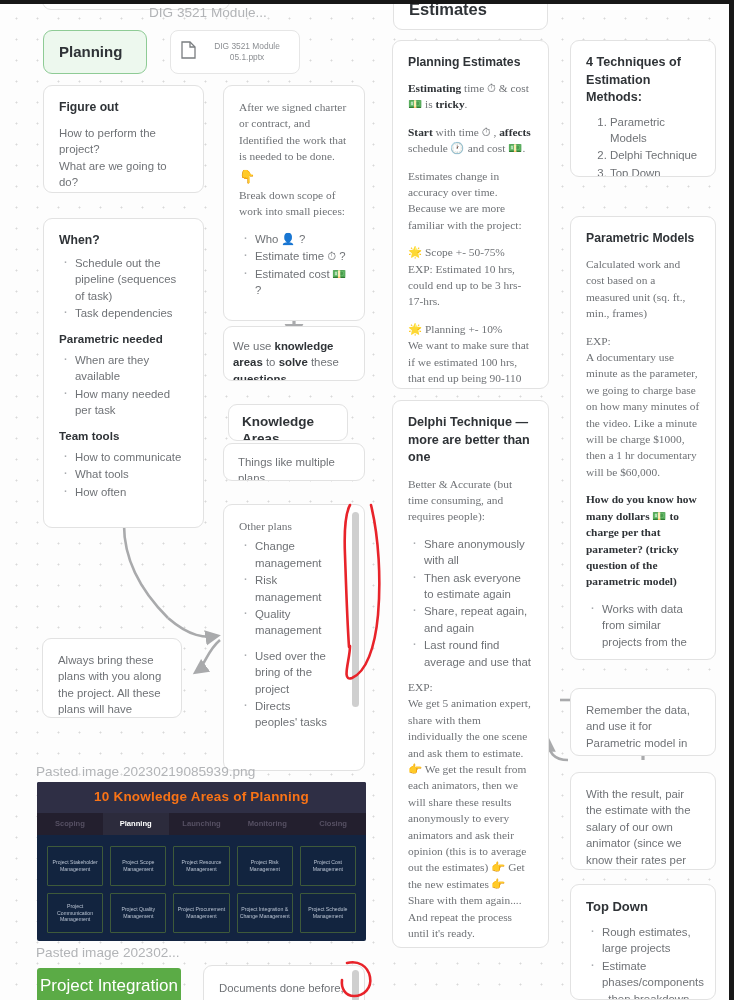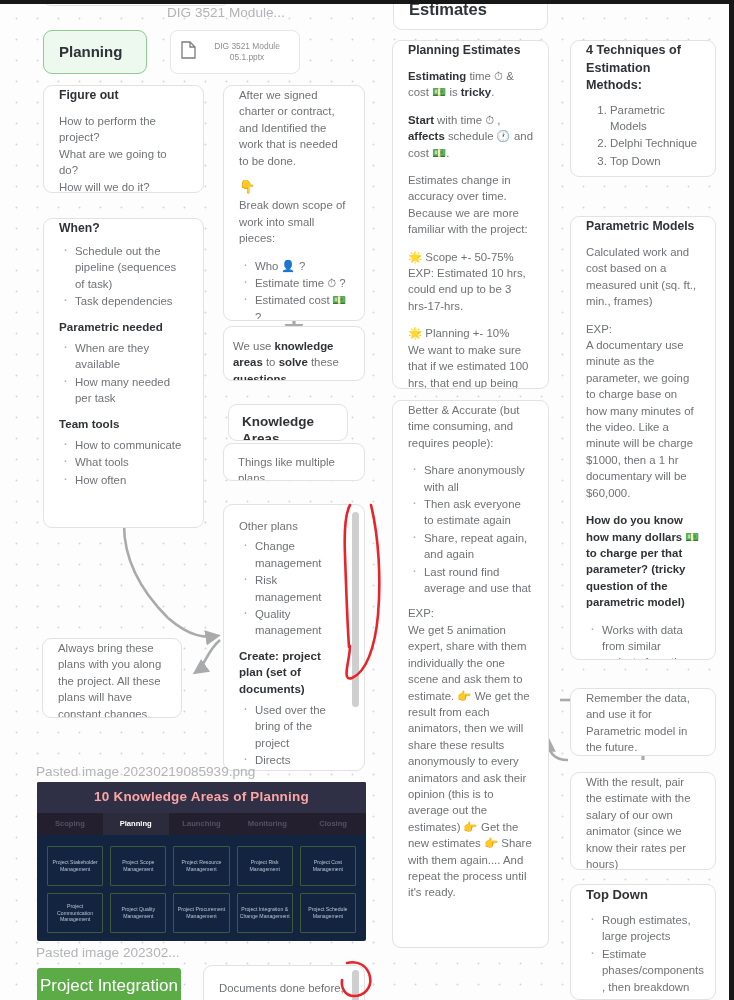--- a/index.html
+++ b/index.html
@@ -20,36 +20,36 @@
   }
   
   .edge-top { position:absolute; left:0; top:0; width:734px; height:4px; background:#171717; z-index:60; }
   .edge-right { position:absolute; right:0; top:0; width:5px; height:1000px; background:#171717; z-index:60; }
 
   .card {
     position: absolute;
     background: #ffffff;
     border: 1px solid #e2e2e2;
     border-radius: 9px;
-    padding: 1px 15px;
+    padding: 13px 15px;
     color: #6f7276;
     font-size: 11.4px;
     line-height: 16.4px;
     overflow: hidden;
   }
   .card b, .card strong { color: #2f3337; font-weight: bold; }
   .card .h {
     display:block; color:#2f3337; font-weight:bold;
     font-size: 12.2px; line-height: 17px; margin-bottom: 9px;
   }
   .card .h2 {
     display:block; color:#2f3337; font-weight:bold;
     font-size: 11.6px; line-height: 16.4px; margin: 9px 0 5px;
   }
-  .card p { margin-bottom: 11px; }
+  .card p { margin-bottom: 11px; font-family: Liberation Serif, serif; }
   .card p:last-child { margin-bottom: 0; }
   ul { list-style: none; margin: 2px 0 9px 0; }
   ul:last-child { margin-bottom: 0; }
   ul li {
     position: relative; padding-left: 16px; margin-bottom: 1px;
   }
   ul li::before {
     content: "·"; position: absolute; left: 4px; top: -2px;
     font-size: 15px; color: #a8abaf; line-height: 16px;
   }
@@ -76,21 +76,21 @@
   }
   .caption {
     position: absolute; color: #b2b4b7; font-size: 13.6px; line-height: 17px;
     font-family: "Liberation Sans", sans-serif;
   }
   .emb-img {
     position: absolute; border-radius: 2px; overflow: hidden;
     background: #132441;
   }
   .emb-title {
-    background:#2f2f45; color:#fca5a5; font-weight:bold;
+    background:#2f2f45; color:#f97316; font-weight:bold;
     font-size:13.5px; line-height:16px; text-align:center; padding:7px 0 8px;
     letter-spacing:.2px;
   }
   .emb-tabs { display:flex; background:#231f2e; }
   .emb-tabs div {
     flex:1; text-align:center; font-size:7.6px; line-height:10px;
     padding:6px 0; color:#565063; font-weight:bold;
   }
   .emb-tabs div.active { color:#ffffff; background:#2c2b3c; }
   .emb-grid {
@@ -130,21 +130,21 @@
     <path d="M124,525 L124,528" stroke="#a9aaac" stroke-width="2.6" fill="none"></path>
     <path d="M168,618 C190,637 205,638 217,636" stroke="#a9aaac" stroke-width="2.6" fill="none" marker-end="url(#ah)"></path>
     <path d="M220,640 C206,652 206,665 196,672" stroke="#a9aaac" stroke-width="2.6" fill="none" marker-end="url(#ah)"></path>
     <path d="M568,760 C554,760 548,752 548,740" stroke="#a9aaac" stroke-width="2.6" fill="none" marker-end="url(#ah)"></path>
     <path d="M560,700 C575,700 578,700 580,700" stroke="#a9aaac" stroke-width="2.6" fill="none"></path>
     <path d="M643,760 L643,742" stroke="#a9aaac" stroke-width="3.2" fill="none" marker-end="url(#ah)"></path>
   </svg>
 
   <div class="card" style="left:42px; top:-18px; width:188px; height:24px; border-radius:9px;"></div>
 
-  <div class="caption" style="left:167px; top:4px;text-align:center;">DIG 3521 Module...</div>
+  <div class="caption" style="left:149px; top:4px;text-align:center;">DIG 3521 Module...</div>
 
   <div class="green-card" style="left:43px; top:30px; width:104px;">Planning</div>
 
   <div class="file-card" style="left:170px; top:30px; width:130px; height:44px;">
     <span style="flex:0 0 auto;">
       <svg width="15" height="18" viewBox="0 0 15 18">
           <path d="M1,1 H9 L14,6 V17 H1 Z" fill="none" stroke="#7a7d80" stroke-width="1.3"></path>
           <path d="M9,1 V6 H14" fill="none" stroke="#7a7d80" stroke-width="1.3"></path>
         </svg>
     </span>
@@ -174,21 +174,21 @@
     </ul>
     <span class="h2">Team tools</span>
     <ul>
       <li>How to communicate</li>
       <li>What tools</li>
       <li>How often</li>
     </ul>
   </div>
 
   <div class="card" style="left:223px; top:85px; width:142px; height:236px;">
-    <p style="margin-bottom:10px;">After we signed charter or contract, and Identified the work that is needed to be done.</p>
+    <p style="margin-bottom:4px;">After we signed charter or contract, and Identified the work that is needed to be done.</p>
     <p style="margin-bottom:2px;font-size:13px;">👇</p>
     <p>Break down scope of work into small pieces:</p>
     <ul>
       <li>Who 👤 ?</li>
       <li>Estimate time ⏱ ?</li>
       <li>Estimated cost 💵 ?</li>
     </ul>
   </div>
 
   <div class="card" style="left:223px; top:326px; width:142px; height:55px; padding:11px 9px;">
@@ -203,21 +203,20 @@
     <span>Things like multiple plans.</span>
   </div>
 
   <div class="card" style="left:223px; top:504px; width:142px; height:267px; padding:13px 33px 13px 15px;">
     <p style="margin-bottom:4px;">Other plans</p>
     <ul>
       <li>Change management</li>
       <li>Risk management</li>
       <li>Quality management</li>
     </ul>
-    <span class="h2">Create: project plan (set of documents)</span>
     <ul>
       <li>Used over the bring of the project</li>
       <li>Directs peoples' tasks</li>
     </ul>
   </div>
   <div class="scrollbar" style="left:352px; top:512px; height:195px;"></div>
 
   <div class="card" style="left:42px; top:638px; width:140px; height:80px;">
     <span>Always bring these plans with you along the project. All these plans will have constant changes.</span>
   </div>
@@ -248,20 +247,21 @@
     <p>Calculated work and cost based on a measured unit (sq. ft., min., frames)</p>
     <p style="white-space:pre-line;">EXP:
 A documentary use minute as the parameter, we going to charge base on how many minutes of the video. Like a minute will be charge $1000, then a 1 hr documentary will be $60,000.</p>
     <p><b>How do you know how many dollars 💵 to charge per that parameter? (tricky question of the parametric model)</b></p>
     <ul>
       <li><span>Works with data from similar projects from the </span></li>
     </ul>
   </div>
 
   <div class="card" style="left:392px; top:400px; width:157px; height:548px;">
+    <span class="h" style="font-size:12.6px;line-height:17.5px;">Delphi Technique — more are better than one</span>
     <p>Better &amp; Accurate (but time consuming, and requires people):</p>
     <ul>
       <li>Share anonymously with all</li>
       <li>Then ask everyone to estimate again</li>
       <li>Share, repeat again, and again</li>
       <li>Last round find average and use that</li>
     </ul>
     <p style="white-space:pre-line;">EXP:
 We get 5 animation expert, share with them individually the one scene and ask them to estimate. 👉 We get the result from each animators, then we will share these results anonymously to every animators and ask their opinion (this is to average out the estimates) 👉 Get the new estimates 👉 Share with them again.... And repeat the process until it's ready.</p>
   </div>

